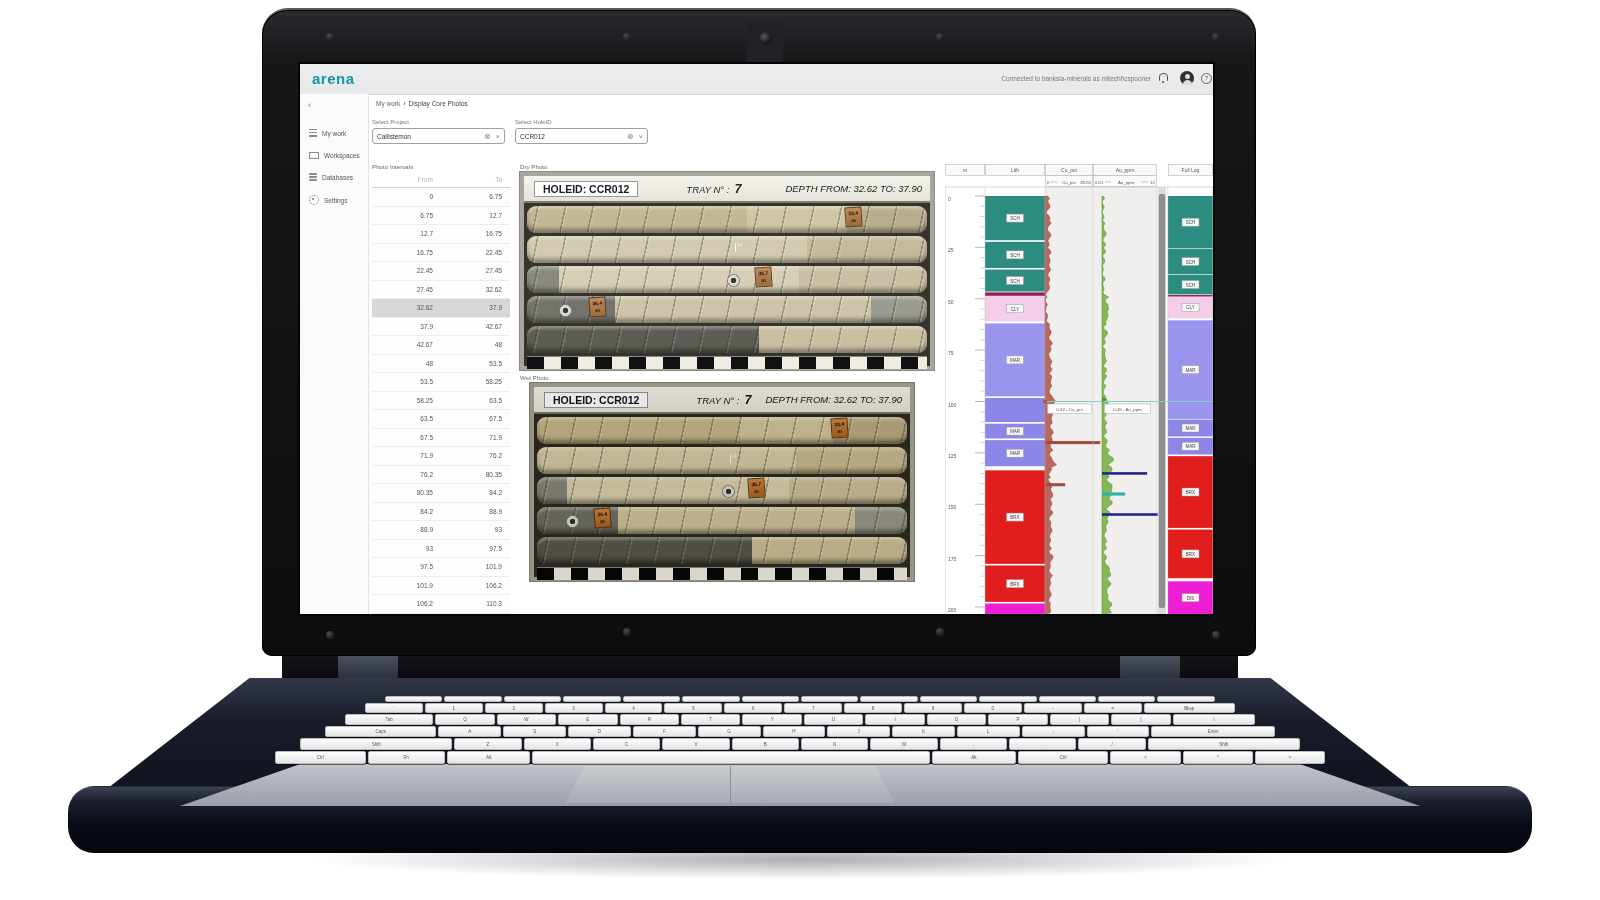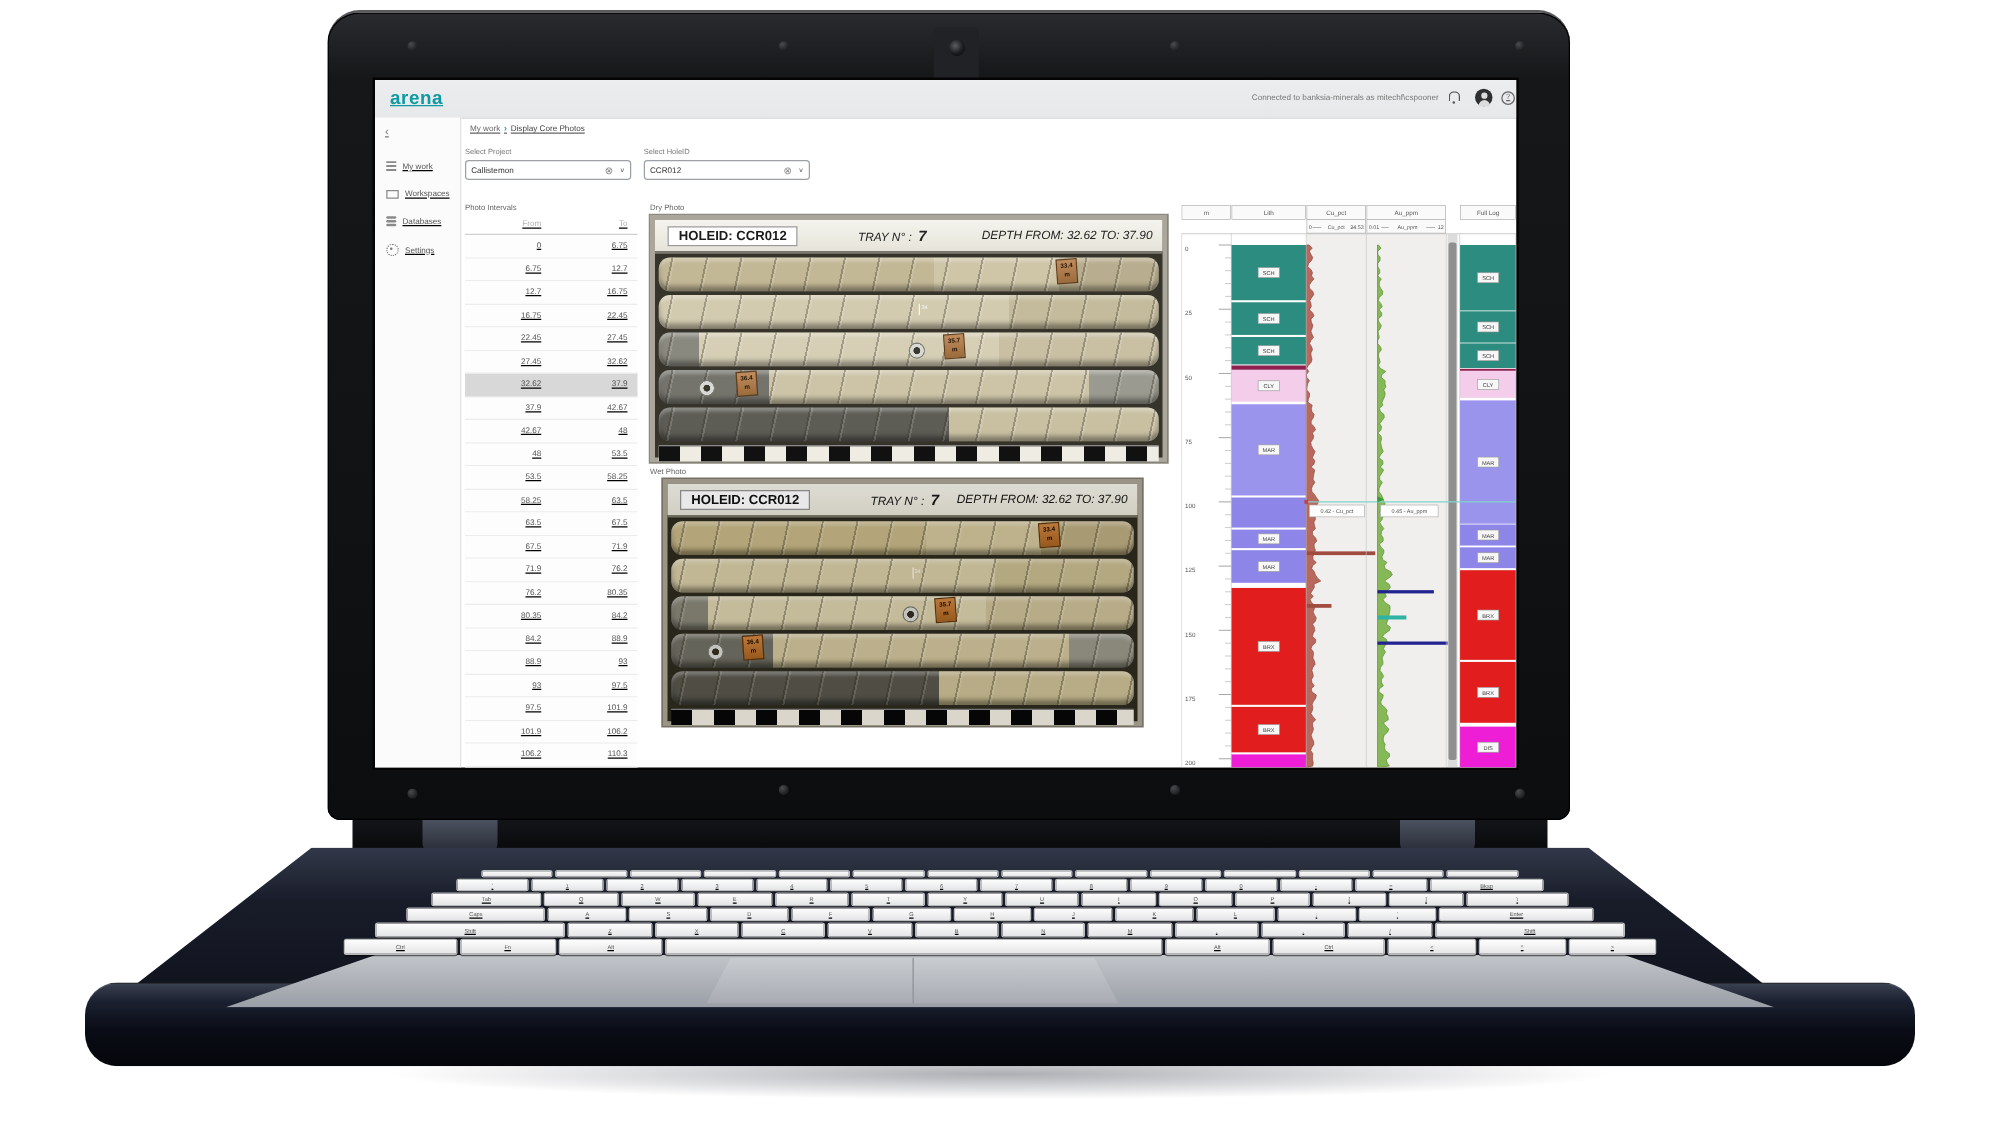--- a/index.html
+++ b/index.html
@@ -1,18 +1,18 @@
 <!DOCTYPE html>
 <html><head>
 <meta charset="utf-8">
 <style>
   html,body{margin:0;padding:0;background:#ffffff;width:1600px;height:900px;overflow:hidden;
     font-family:"Liberation Sans",sans-serif;}
   .stage{position:relative;width:1600px;height:900px;}
-  .abs{position:absolute;text-decoration:underline;}
+  .abs{position:absolute;}
 
   
   .floor-shadow{left:100px;top:836px;width:1400px;height:58px;
     background:radial-gradient(ellipse 50% 50% at 50% 40%, rgba(90,95,105,.5), rgba(90,95,105,0) 70%);}
   .hinge-bar{left:282px;top:640px;width:956px;height:44px;border-radius:5px;
     background:linear-gradient(#1a1c22,#070809);}
   .hinge-cap{width:60px;height:34px;top:648px;border-radius:7px;
     background:linear-gradient(#575d6c,#272b36);}
   .hinge-cap.left{left:338px;} .hinge-cap.right{left:1120px;}
   .deck{left:90px;top:678px;width:1340px;height:124px;

